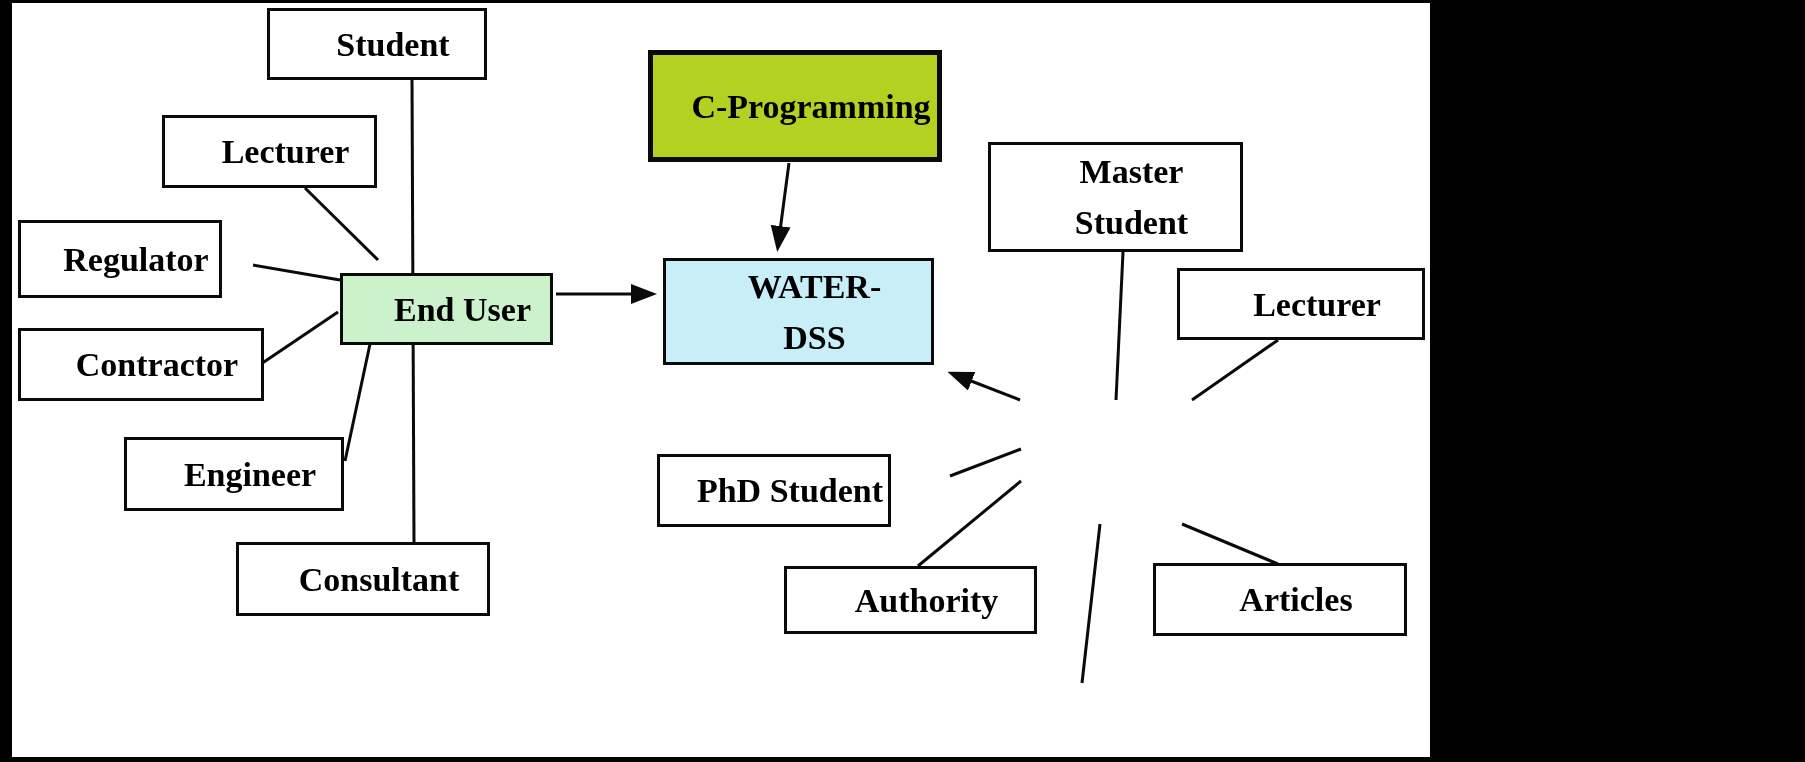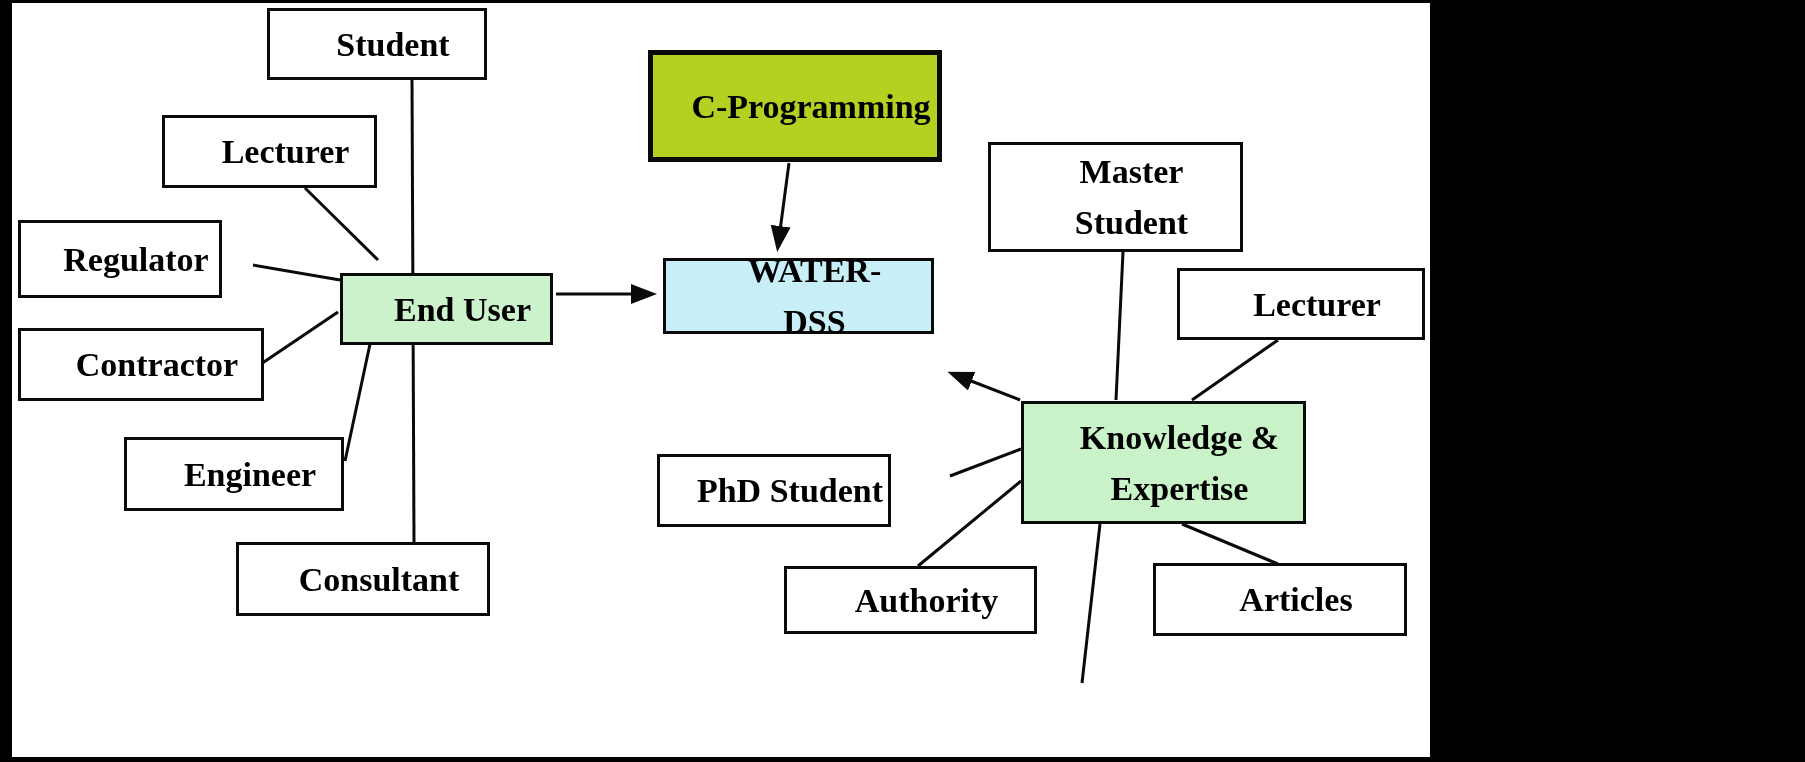--- a/index.html
+++ b/index.html
@@ -108,38 +108,34 @@
   </div>
 
   <div class="node" style="left: 340px; top: 258px; width: 213px; height: 72px; background-color: rgb(204, 242, 204); margin-top: 15px;">
     <span>End User</span>
   </div>
 
   <div class="node thick" style="left: 648px; top: 50px; width: 294px; height: 112px; background-color: rgb(179, 209, 33);">
     <span>C-Programming</span>
   </div>
 
-  <div class="node" style="left: 663px; top: 258px; width: 271px; height: 76px; background-color: rgb(200, 239, 248);">
+  <div class="node" style="left: 663px; top: 258px; width: 271px; height: 107px; background-color: rgb(200, 239, 248);">
     <span>WATER-</span>
     <span>DSS</span>
   </div>
 
   <div class="node" style="left:988px;top:142px;width:255px;height:110px">
     <span>Master</span>
     <span>Student</span>
   </div>
 
   <div class="node" style="left:1177px;top:268px;width:248px;height:72px">
     <span>Lecturer</span>
   </div>
 
-  <div class="node" style="left: 1021px; top: 401px; width: 285px; height: 123px; background-color: rgb(201, 242, 201);">
-    <span>Knowledge &amp;</span>
-    <span>Expertise</span>
-  </div>
 
   <div class="node" style="left:657px;top:454px;width:234px;height:73px">
     <span>PhD Student</span>
   </div>
 
   <div class="node" style="left:784px;top:566px;width:253px;height:68px">
     <span>Authority</span>
   </div>
 
   <div class="node" style="left:1153px;top:563px;width:254px;height:73px">

